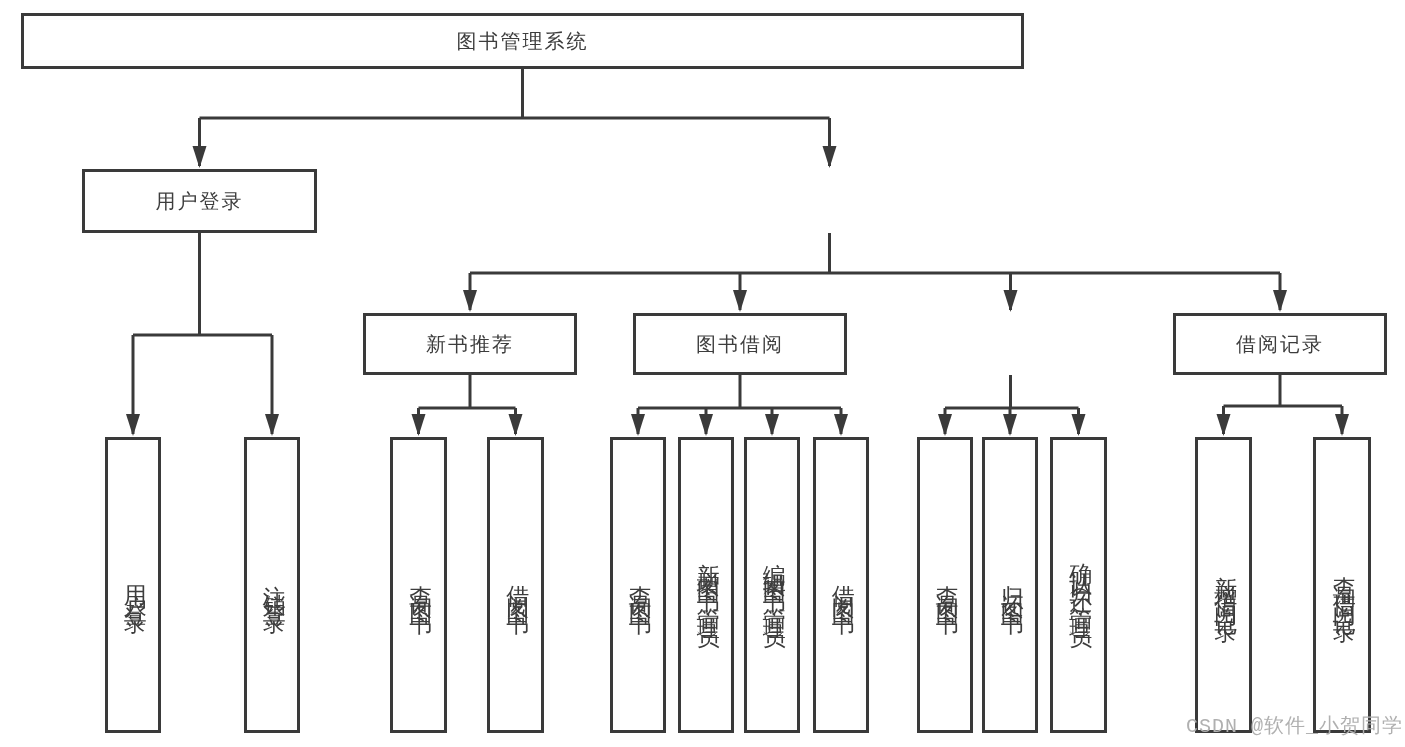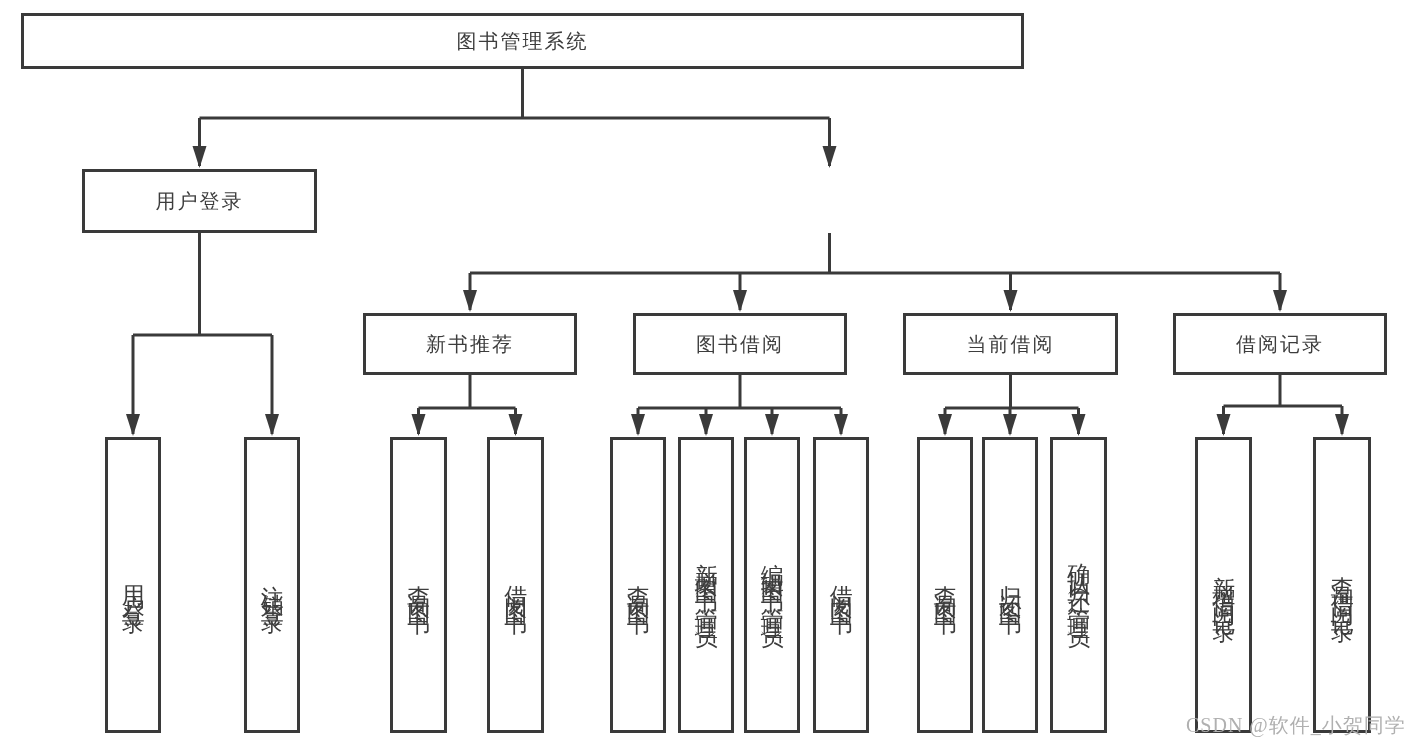--- a/index.html
+++ b/index.html
@@ -1,21 +1,21 @@
 <!DOCTYPE html>
 <html><head>
 <meta charset="utf-8">
 <style>
   html, body { margin: 0; padding: 0; background: #ffffff; }
   #stage {
     position: relative;
     width: 1405px;
     height: 747px;
     background: #ffffff;
-    font-family: Liberation Serif, serif;
+    font-family: Liberation Mono, monospace;
     overflow: hidden;
   }
   #connectors {
     position: absolute;
     left: 0; top: 0;
     width: 1405px; height: 747px;
     pointer-events: none;
   }
   #connectors line { stroke: #3a3a3a; stroke-width: 3; }
   .hbox {
@@ -112,21 +112,20 @@
     <line x1="1223.5" y1="406" x2="1223.5" y2="434" marker-end="url(#arw)"></line>
     <line x1="1342" y1="406" x2="1342" y2="434" marker-end="url(#arw)"></line>
   </svg>
 
   <div class="hbox" style="left:21px; top:13px; width:1003px; height:56px">图书管理系统</div>
 
   <div class="hbox" style="left:82px; top:169px; width:235px; height:64px">用户登录</div>
 
   <div class="hbox" style="left:363px; top:313px; width:214px; height:62px">新书推荐</div>
   <div class="hbox" style="left:633px; top:313px; width:214px; height:62px">图书借阅</div>
-  <div class="hbox" style="left:903px; top:313px; width:215px; height:62px">当前借阅</div>
   <div class="hbox" style="left:1173px; top:313px; width:214px; height:62px">借阅记录</div>
 
   <div class="vbox" style="left:105px; top:437px; width:56px; height:296px">
     <span class="vtext">用户登录</span>
   </div>
   <div class="vbox" style="left:244px; top:437px; width:56px; height:296px">
     <span class="vtext">注销登录</span>
   </div>
 
   <div class="vbox" style="left:390px; top:437px; width:57px; height:296px">

